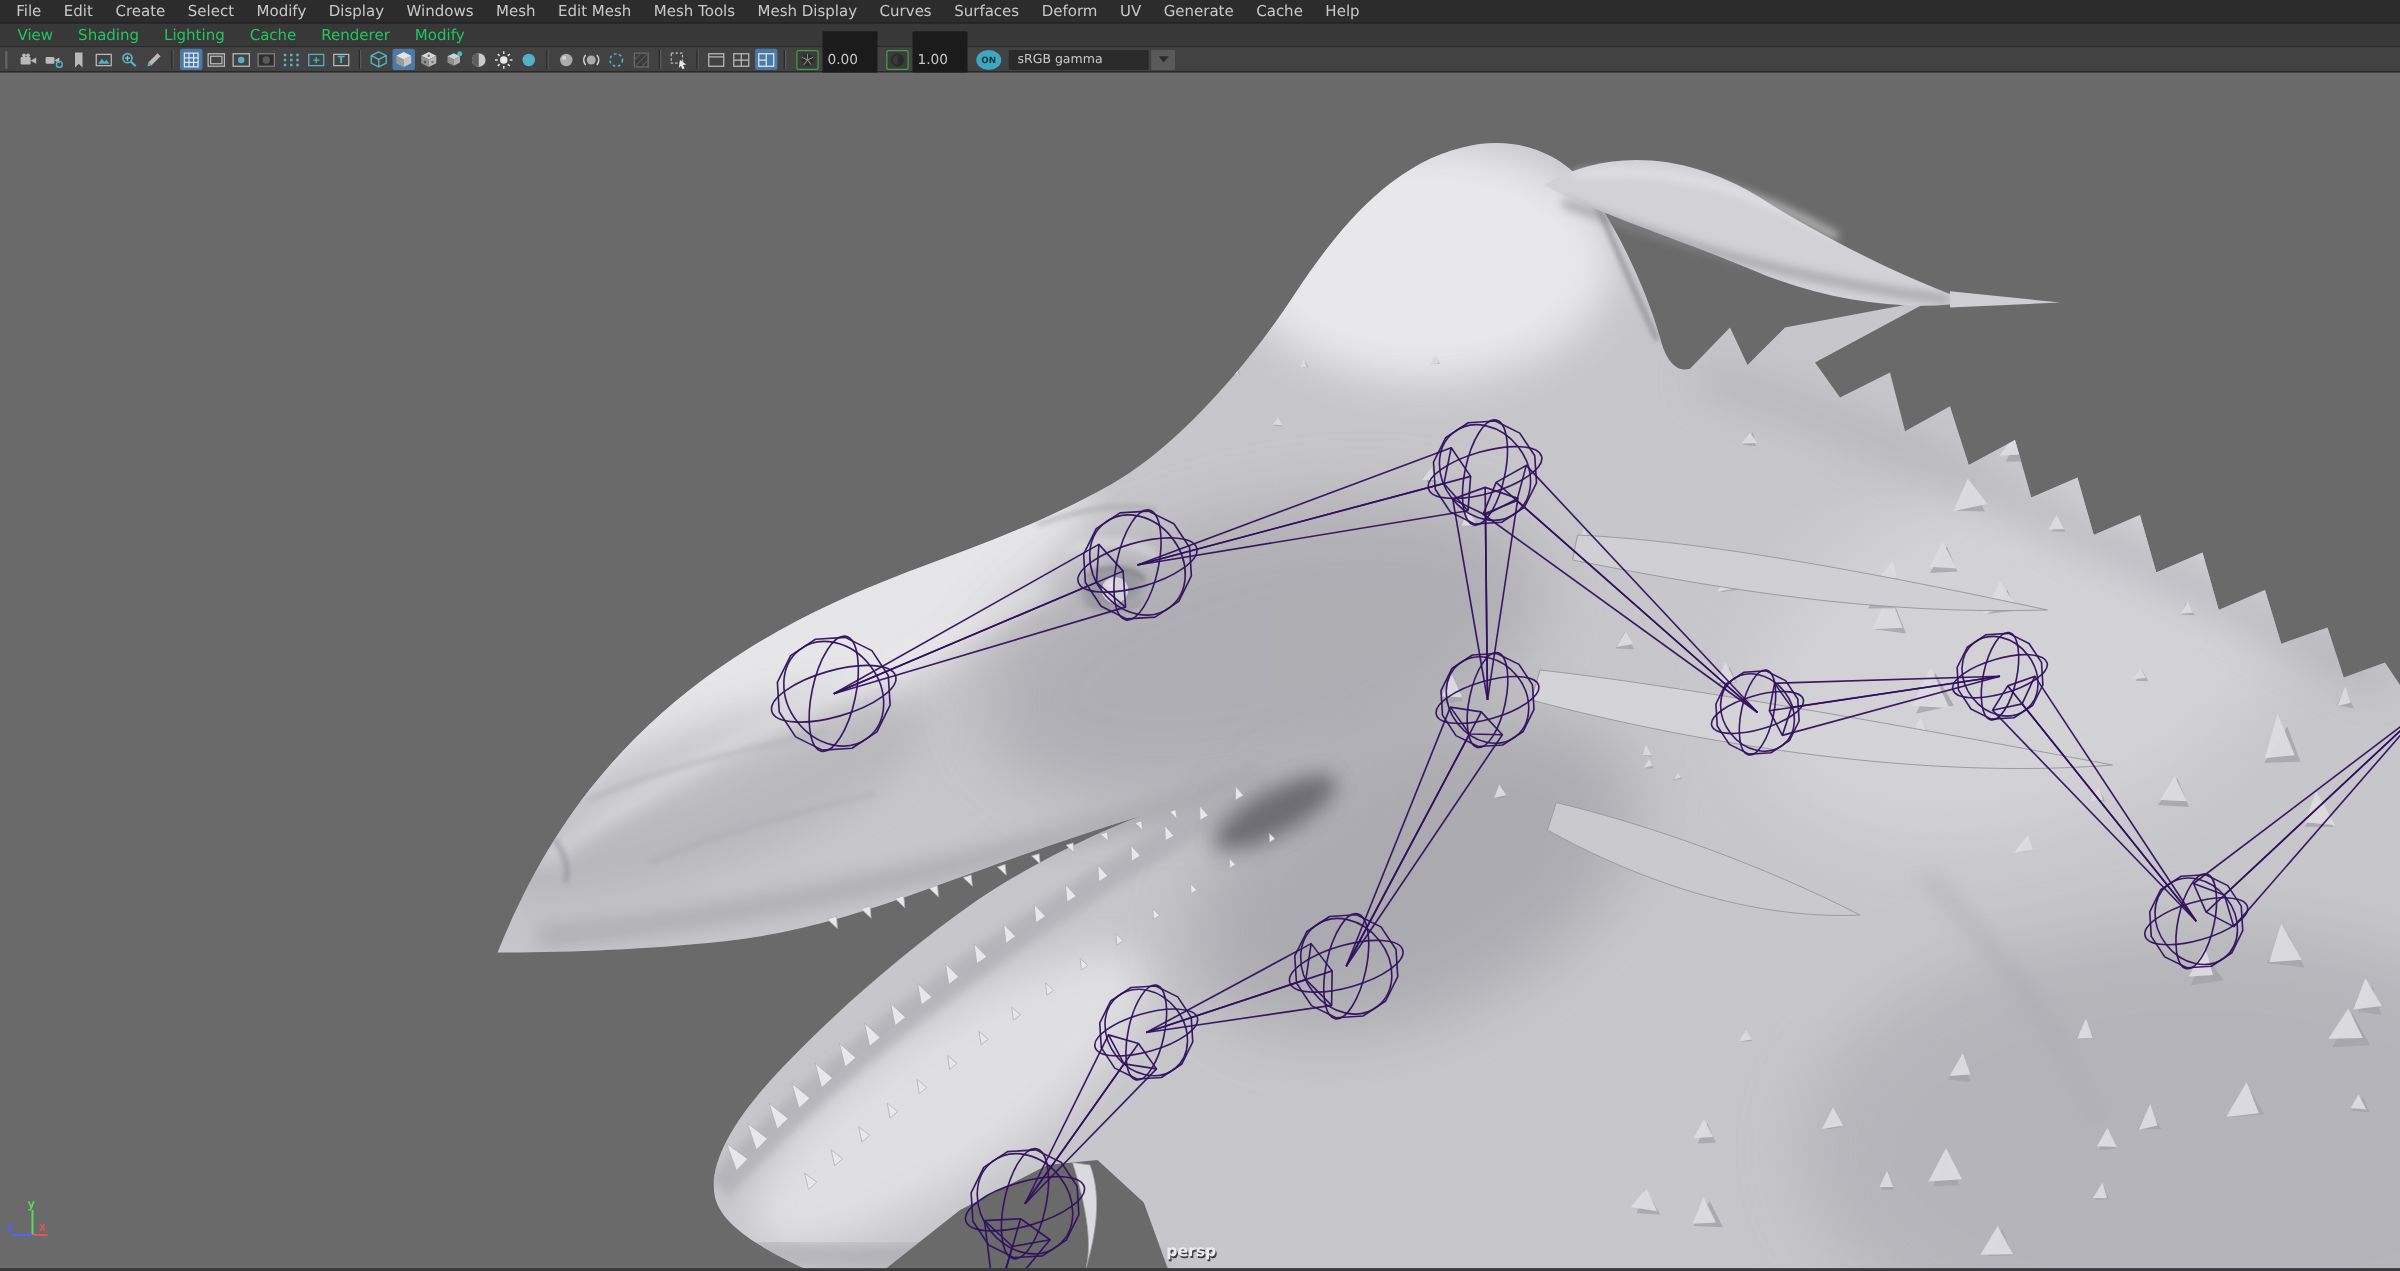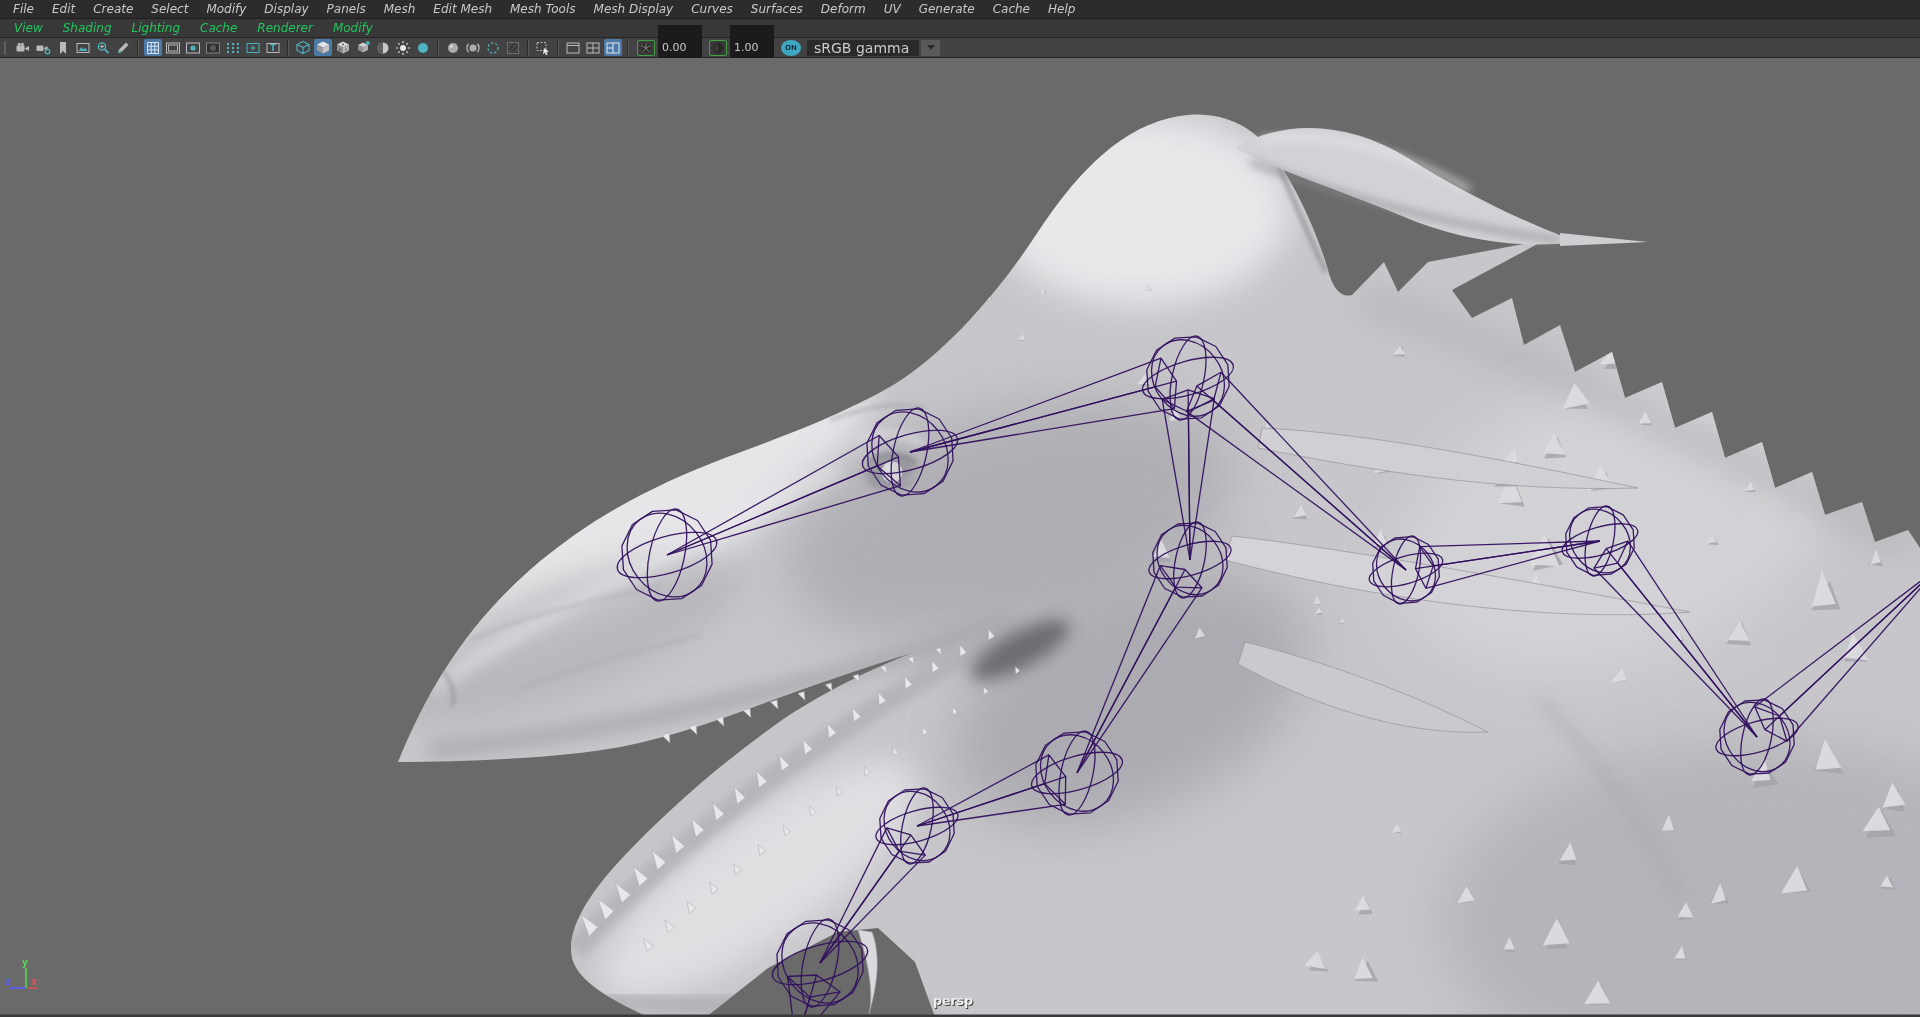--- a/index.html
+++ b/index.html
@@ -1,58 +1,58 @@
 <!DOCTYPE html>
 <html><head>
 <meta charset="utf-8">
 <style>
   html,body{margin:0;padding:0;width:1920px;height:1017px;overflow:hidden;background:#6a6a6a;
     font-family:"DejaVu Sans","Liberation Sans",sans-serif;}
   .menubar{height:19px;background:#2c2c2c;display:flex;align-items:center;padding-left:4px;
     border-bottom:1px solid #1c1c1c;box-sizing:border-box;}
   .panelbar{height:19px;background:#383838;display:flex;align-items:center;padding-left:4px;
     border-bottom:1px solid #262626;box-sizing:border-box;}
-  .bar-items{display:flex;align-items:center;font-style:italic;}
+  .bar-items{display:flex;align-items:center;}
   .menu-item{color:#c9c9c9;font-size:12px;padding:0 9px;line-height:18px;white-space:nowrap;cursor:default;}
   .panel-item{color:#22c55e;font-size:12px;padding:0 10px;line-height:18px;white-space:nowrap;cursor:default;}
   .toolbar{height:20px;background:#424242;display:flex;align-items:center;padding-left:2px;
     border-bottom:1px solid #232323;box-sizing:border-box;}
   .tb-group{display:flex;align-items:center;}
   .tb-btn{width:18px;height:17px;display:flex;align-items:center;justify-content:center;
     border-radius:2px;margin:0 1px;flex:none;}
   .tb-btn.active{background:#4d79a7;}
   .tb-divider{width:0;height:15px;border-left:1px solid #2a2a2a;border-right:1px solid #5a5a5a;margin:0 4px;flex:none;}
   .tb-grip{width:2px;height:14px;border-left:2px solid #606060;margin:0 5px 0 2px;flex:none;}
   .tb-green{width:18px;height:16px;border:1px solid #3fa13f;border-radius:2px;background:#3a3a3a;
     display:flex;align-items:center;justify-content:center;margin:0 2px 0 4px;box-sizing:border-box;flex:none;}
   .tb-field{width:36px;height:15px;background:#1b1b1b;color:#c8c8c8;font-size:11px;line-height:15px;
     padding:15px 4px;margin:0 3px 0 1px;border-radius:1px;flex:none;}
   .tb-on{width:20px;height:16px;border-radius:50%;background:#3ea7c2;color:#15333d;font-size:7px;
     font-weight:bold;display:flex;align-items:center;justify-content:center;margin:0 4px;flex:none;}
-  .tb-select{height:16px;background:#2a2a2a;color:#cbcbcb;font-size:14px;display:flex;align-items:center;
+  .tb-select{height:16px;background:#2a2a2a;color:#cbcbcb;font-size:10px;display:flex;align-items:center;
     padding:0 7px;width:98px;margin-left:2px;border-radius:1px;flex:none;}
   .tb-select-arrow{width:19px;height:16px;background:#5a5a5a;display:flex;align-items:center;
     justify-content:center;border-radius:1px;margin-left:2px;flex:none;}
   .arrow-down{width:0;height:0;border-left:4px solid transparent;border-right:4px solid transparent;
     border-top:5px solid #2b2b2b;}
   .viewport{position:absolute;top:58px;left:0;width:1920px;height:959px;}
   .viewport svg{display:block;width:100%;height:100%;}
 </style>
 </head>
 <body>
 
 <div class="menubar">
   <div id="menu-items" class="bar-items">
       <div class="menu-item">File</div>
       <div class="menu-item">Edit</div>
       <div class="menu-item">Create</div>
       <div class="menu-item">Select</div>
       <div class="menu-item">Modify</div>
       <div class="menu-item">Display</div>
-      <div class="menu-item">Panels</div>
+      <div class="menu-item">Windows</div>
       <div class="menu-item">Mesh</div>
       <div class="menu-item">Edit Mesh</div>
       <div class="menu-item">Mesh Tools</div>
       <div class="menu-item">Mesh Display</div>
       <div class="menu-item">Curves</div>
       <div class="menu-item">Surfaces</div>
       <div class="menu-item">Deform</div>
       <div class="menu-item">UV</div>
       <div class="menu-item">Generate</div>
       <div class="menu-item">Cache</div>

